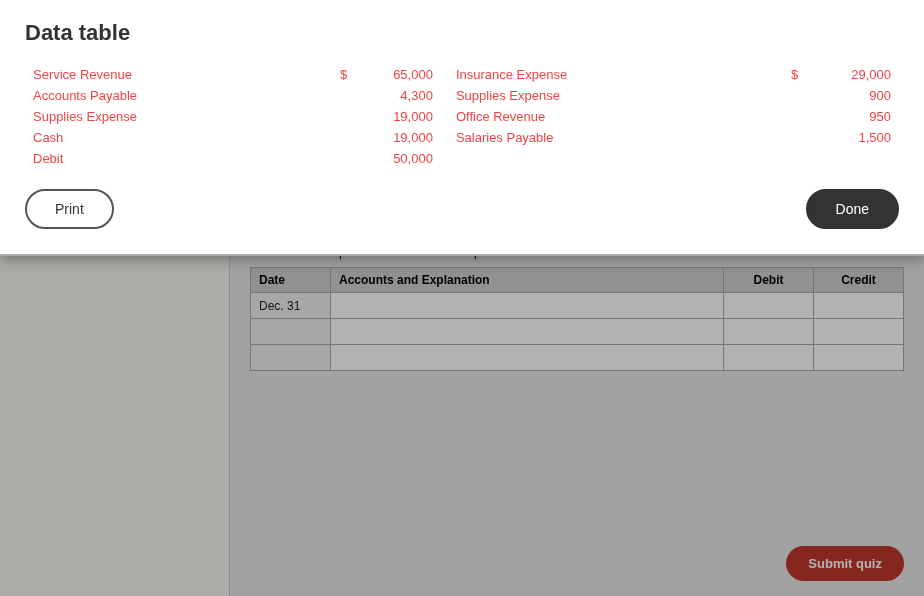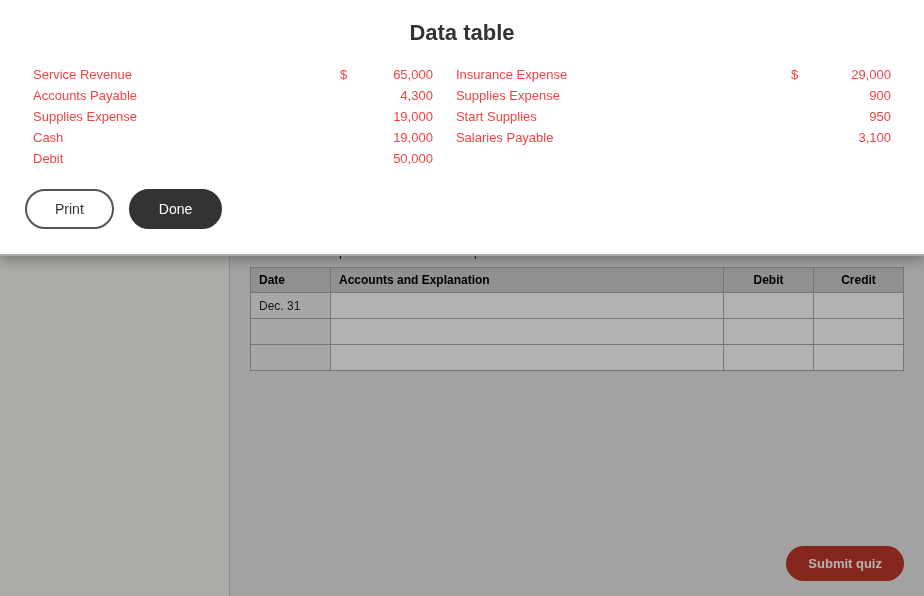--- a/index.html
+++ b/index.html
@@ -87,21 +87,20 @@
       padding: 20px 25px 25px 25px;
       z-index: 11;
       box-shadow: 0 4px 12px rgba(0,0,0,0.3);
     }
 
     .modal-title {
       font-size: 22px;
       font-weight: bold;
       color: #333;
       margin-bottom: 18px;
-      text-align: center;
     }
 
     .data-table {
       width: 100%;
       border-collapse: collapse;
     }
 
     .data-table td {
       padding: 3px 8px;
       font-size: 13px;
@@ -135,21 +134,21 @@
       padding-right: 2px;
     }
 
     .data-table td.amount2 {
       width: 70px;
       text-align: right;
     }
 
     .modal-buttons {
       display: flex;
-      justify-content: flex-start;
+      justify-content: space-between;
       gap: 15px;
       margin-top: 20px;
     }
 
     .btn-print {
       padding: 10px 28px;
       border: 2px solid #555;
       border-radius: 20px;
       background: white;
       font-size: 14px;
@@ -423,31 +422,31 @@
       <td class="dollar"></td>
       <td class="amount">4,300</td>
       <td class="label2">Supplies Expense</td>
       <td class="dollar2"></td>
       <td class="amount2">900</td>
     </tr>
           <tr>
       <td class="label">Supplies Expense</td>
       <td class="dollar"></td>
       <td class="amount">19,000</td>
-      <td class="label2">Start Supplies</td>
+      <td class="label2">Office Revenue</td>
       <td class="dollar2"></td>
       <td class="amount2">950</td>
     </tr>
           <tr>
       <td class="label">Cash</td>
       <td class="dollar"></td>
       <td class="amount">19,000</td>
       <td class="label2">Salaries Payable</td>
       <td class="dollar2"></td>
-      <td class="amount2">3,100</td>
+      <td class="amount2">1,500</td>
     </tr>
           <tr>
       <td class="label">Debit</td>
       <td class="dollar"></td>
       <td class="amount">50,000</td>
       <td class="label2"></td>
       <td class="dollar2"></td>
       <td class="amount2"></td>
     </tr>
         </tbody>

